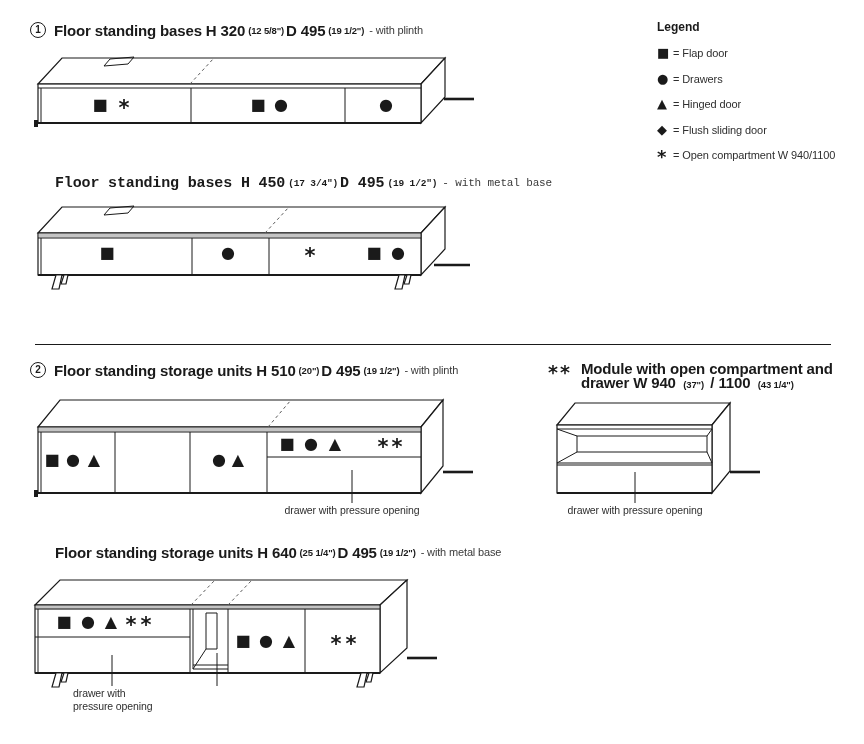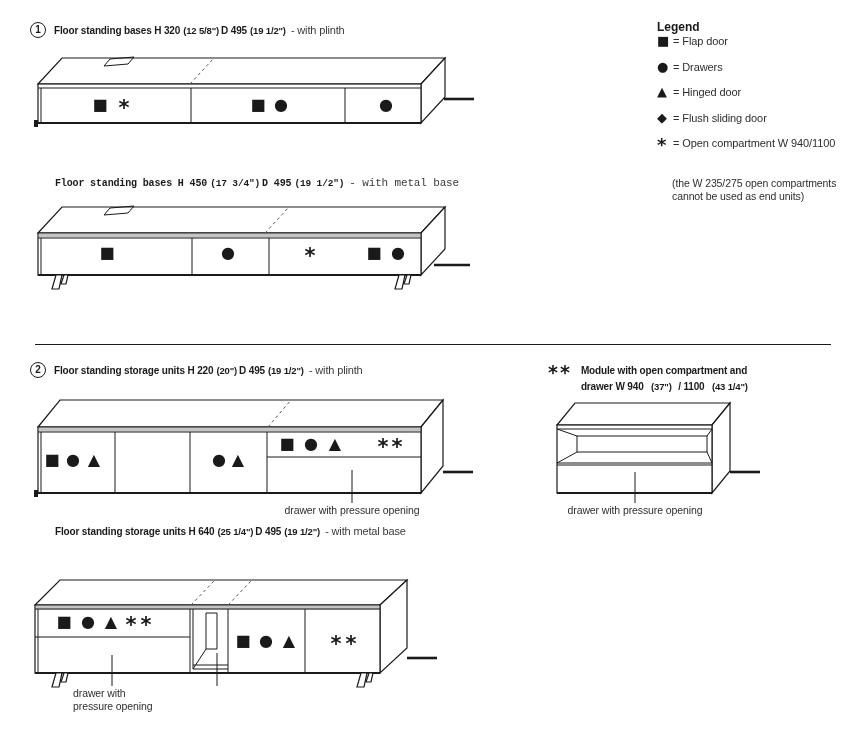--- a/index.html
+++ b/index.html
@@ -2,31 +2,31 @@
 <html><head>
 <meta charset="utf-8">
 <style>
   html,body{margin:0;padding:0;background:#fff;}
   #page{position:relative;width:864px;height:744px;background:#fff;overflow:hidden;
         font-family:"Liberation Sans",sans-serif;color:#1a1a1a;}
   
   .heading{position:absolute;white-space:nowrap;display:flex;align-items:center;height:16px;}
   .circ{display:inline-block;width:14px;height:14px;border:1.3px solid #1a1a1a;border-radius:50%;
         font-size:10px;font-weight:bold;line-height:14px;text-align:center;margin-right:8px;flex:0 0 auto;}
-  .h-main{font-weight:bold;font-size:10px;letter-spacing:-0.15px;}
+  .h-main{font-weight:bold;font-size:15px;letter-spacing:-0.15px;}
   .h-dim{font-weight:bold;font-size:9.5px;margin:0 2px 0 3px;letter-spacing:-0.15px;}
   .h-tail{font-size:11px;color:#3a3a3a;margin-left:3px;letter-spacing:-0.15px;}
   
   .mod-heading{position:absolute;display:flex;align-items:flex-start;}
   .mod-stars{font-size:19px;font-weight:bold;letter-spacing:2px;position:relative;top:-1px;margin-right:9px;
              font-family:"DejaVu Sans",sans-serif;}
   .mod-l1,.mod-l2{line-height:13.5px;white-space:nowrap;}
   
   .legend{position:absolute;left:657px;top:20px;width:200px;}
-  .lg-title{font-weight:bold;font-size:12px;}
+  .lg-title{font-weight:bold;font-size:12px;margin-bottom:12px;}
   .lg-row{display:flex;align-items:center;height:14px;margin-bottom:11.5px;}
   .lg-sym{display:inline-block;width:16px;font-family:"DejaVu Sans",sans-serif;font-size:13px;line-height:14px;}
   .lg-star{font-size:18px;font-weight:bold;line-height:10px;position:relative;top:2px;}
   .lg-label{font-size:11px;color:#2e2e2e;letter-spacing:-0.1px;}
   .lg-note{position:absolute;left:672px;top:177px;width:175px;font-size:10.5px;color:#2e2e2e;
            line-height:13px;letter-spacing:-0.1px;}
   
   svg{position:absolute;overflow:visible;}
   svg .ln{stroke:#1a1a1a;stroke-width:1;fill:none;}
   svg .face{stroke:#1a1a1a;stroke-width:1.2;fill:#fff;}
@@ -125,30 +125,26 @@
     </div>
     <div class="lg-row">
       <span class="lg-sym">◆</span>
       <span class="lg-label">= Flush sliding door</span>
     </div>
     <div class="lg-row">
       <span class="lg-sym lg-star">*</span>
       <span class="lg-label">= Open compartment W 940/1100</span>
     </div>
   </div>
-  <div class="lg-note">
-    <div>(the W 235/275 open compartments</div>
-    <div>cannot be used as end units)</div>
-  </div>
 
   <div class="rule"></div>
 
   <div class="heading" style="left:30px;top:362px;">
     <span class="circ">2</span>
-    <span class="h-main">Floor standing storage units H 220</span>
+    <span class="h-main">Floor standing storage units H 510</span>
     <span class="h-dim">(20")</span>
     <span class="h-main">D 495</span>
     <span class="h-dim">(19 1/2")</span>
     <span class="h-tail">- with plinth</span>
   </div>
 
   <div class="mod-heading" style="left:548px;top:362px;">
     <span class="mod-stars">**</span>
     <div>
       <div class="mod-l1"><span class="h-main">Module with open compartment and</span></div>
@@ -201,21 +197,21 @@
     <path class="ln" d="M172,39 L167,46"></path>
     <path class="ln" d="M172,73 L167,62"></path>
     <path class="ln" d="M17,73 H172"></path>
     <path class="ln" d="M17,75 H172"></path>
     <path class="thick" d="M17,103 H172"></path>
     <path class="wall" d="M190,82 H220"></path>
     <path class="leader" d="M95,82 V113"></path>
   </svg>
   <div class="ann center" style="left:555px;top:504px;width:160px;">drawer with pressure opening</div>
 
-  <div class="heading" style="left:55px;top:523px;justify-content:flex-end;">
+  <div class="heading" style="left:55px;top:544px;justify-content:flex-end;">
     <span class="h-main">Floor standing storage units H 640</span>
     <span class="h-dim">(25 1/4")</span>
     <span class="h-main">D 495</span>
     <span class="h-dim">(19 1/2")</span>
     <span class="h-tail">- with metal base</span>
   </div>
 
   <svg style="left:0;top:570px;" width="520" height="130" viewBox="0 0 520 130">
     <polygon class="face" points="35,35 60,10 407,10 380,35"></polygon>
     <polygon class="face" points="380,35 407,10 407,78 380,103"></polygon>

